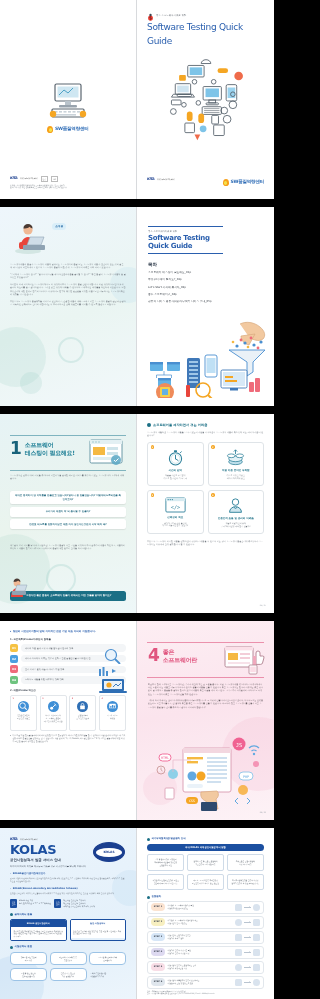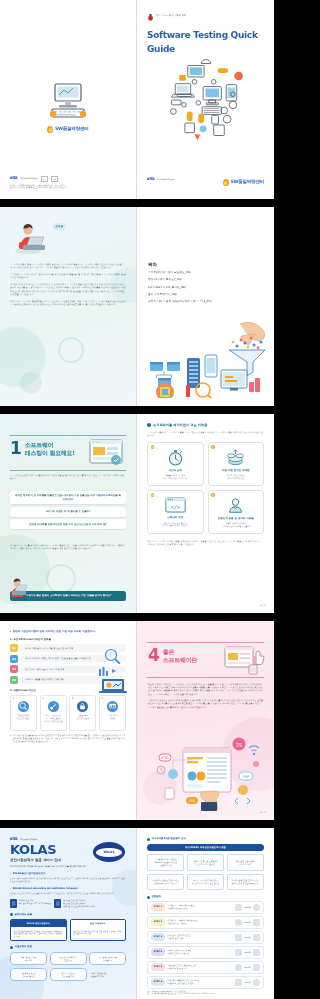--- a/index.html
+++ b/index.html
@@ -28,21 +28,21 @@
 
   .cover-foot { position:absolute; left:10px; bottom:10px; }
   .org-row { display:flex; align-items:center; gap:3px; margin-bottom:2px; }
   .kita-logo { font-size:3.6px; font-weight:bold; color:#1b3f8f; font-style:italic; letter-spacing:-.4px; }
   .org-name { font-size:2.2px; color:#333; }
   .mini-box { font-size:1.8px; color:#777; border:.3px solid #bbb; padding:.4px 1px; }
   .foot-lines div { font-size:1.7px; color:#6e757d; line-height:1.6; }
 
   .cover-title-wrap { position:absolute; left:10px; top:14px; right:10px; }
   .cover-sub { font-size:2.4px; color:#545b63; margin-left:9px; }
-  .cover-title { font-size:9px; font-weight:bold; color:#2a5fae; letter-spacing:-.3px; margin-top:12px; }
+  .cover-title { font-size:9px; font-weight:normal; color:#2a5fae; letter-spacing:-.3px; margin-top:4px; }
   .cover-bug { position:absolute; left:0; top:-1px; width:7px; height:8px; }
 
   .iconball { position:absolute; left:50%; top:52px; transform:translateX(-50%); width:96px; height:96px; }
   .cover-foot2 { position:absolute; left:10px; right:10px; bottom:13px; display:flex; justify-content:space-between; align-items:center; }
 
   
   .s2-left { background:linear-gradient(160deg,#eef6fc 0%,#eaf5f2 55%,#f2f8fb 100%); }
   .blob { position:absolute; border-radius:50%; }
   .ring { position:absolute; border-radius:50%; border:2px solid rgba(140,200,190,.25); }
   .person { position:absolute; left:14px; top:16px; width:40px; height:32px; }
@@ -276,20 +276,25 @@
 
       <div class="s2-body blur2">
         <p>소프트웨어제품의 품질과 소프트웨어 제품에 탑재되는 소프트웨어의 품질 또는 소프트웨어 제품과 연관되어 있는 삶의 질은 매 해 더 많이 의존하게되고 있으며 소프트웨어 품질에 의한 경제 소프트웨어의 비중은 더욱 커지고 있습니다.</p>
         <p>"우리에게 소프트웨어 있다?" "얼마나 테스팅을 해야 이만큼의제품을 출시할 수 있다?" "좋은 품질의 소프트웨어 제품에 얼 필요성은 무엇일까요?"</p>
         <p>여러분이 이해 되어하시는소프트웨어에서도 이 상황에서부터 소프트웨어 품질 관련 시작합니다. 이런 상황에 이르면 어떻게 달라야 하는지를 알고 싶어하십니다. 그러면 많은 상황에 대응을 수 있어야하고 세부적인 내용들을 확인하게 되었습니다. 또한 구성관리에 대한 문제로 한국의 아키텍스 시장에서도 한국에 공유한 접근법을 적용한 제품으로만 가능하다는 소프트웨어중심의 방향을 갖고 있습니다.</p>
         <p>무엇보다도 소프트웨어 품질공학을 시작으로 진단하시고, 간결한 제품의 대응프로세스 기존 소프트웨어 품질에 접근해 근접하고 가능하신 검증해야도 관리의 제한이되는 더 부가가치로운 검증 방법론이를 시작할 수 있도록 돕겠다고 바랍니다.</p>
       </div>
     </div>
 
     <div class="page s2-right">
+      <div class="toc-title-box">
+        <div class="toc-kicker">중소 소프트웨어기업을 위한</div>
+        <div class="toc-big">Software Testing</div>
+        <div class="toc-big">Quick Guide</div>
+      </div>
       <div class="toc-head">목차</div>
       <ul class="toc-list">
         <li>소프트웨어 테스팅이 필요해요_01p</li>
         <li>무엇부터 해야 할까요?_02p</li>
         <li>Let's Start 시작해 봅시다_03p</li>
         <li>좋은 소프트웨어란_04p</li>
         <li>경험의 서비스 공동사업평가부설험 서비스 안내_05p</li>
       </ul>
 
       <svg class="toc-art" viewBox="0 0 125 78">

